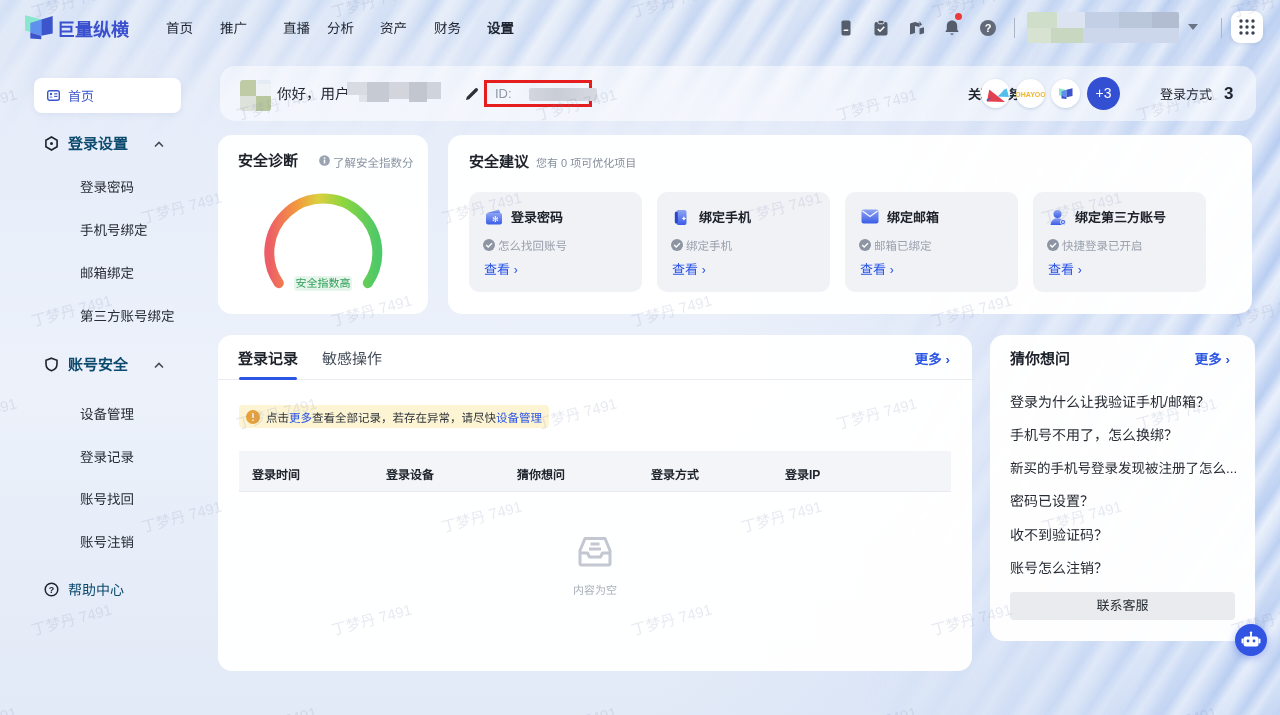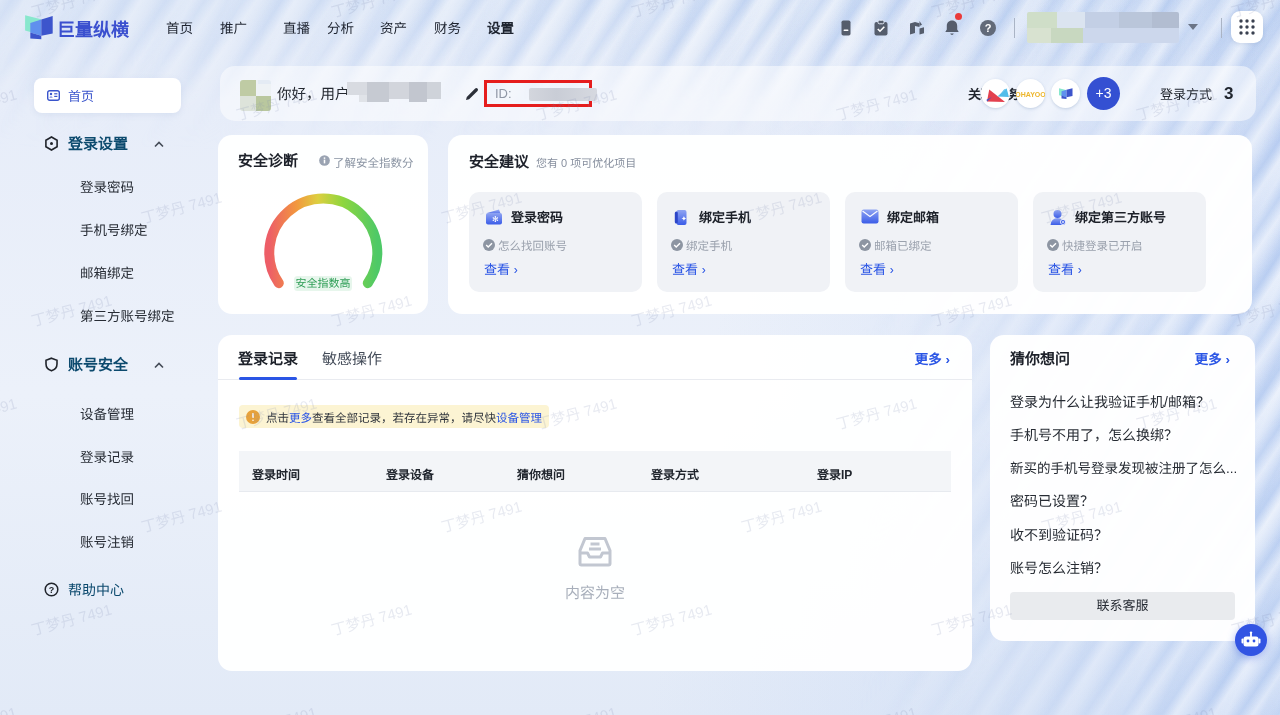--- a/index.html
+++ b/index.html
@@ -436,30 +436,30 @@
         <rect x="6.2" y="9.4" width="1.6" height="1.6" rx="0.8" fill="#fff"></rect>
       </svg>
       <span>点击<span class="linktxt">更多</span>查看全部记录，若存在异常，请尽快<span class="linktxt">设备管理</span></span>
     </div>
 
     <div class="thead">
       <div class="th" style="left:13px;">登录时间</div>
       <div class="th" style="left:147px;">登录设备</div>
       <div class="th" style="left:278px;">猜你想问</div>
       <div class="th" style="left:412px;">登录方式</div>
-      <div class="th" style="left:546px;margin-left:32px;">登录IP</div>
+      <div class="th" style="left:546px;">登录IP</div>
     </div>
 
     <div class="empty">
       <svg width="34" height="31" viewBox="0 0 34 31">
         <path d="M7 2.5 h20 l5 12 v13 a1.5 1.5 0 0 1 -1.5 1.5 h-27 a1.5 1.5 0 0 1 -1.5 -1.5 v-13 Z" fill="none" stroke="#c2c7d1" stroke-width="3" stroke-linejoin="round"></path>
         <path d="M2.5 17 h7 l2 4 h11 l2 -4 h7" fill="none" stroke="#c2c7d1" stroke-width="3" stroke-linejoin="round"></path>
         <path d="M12.5 8 h9 M11 13 h12" stroke="#c2c7d1" stroke-width="3"></path>
       </svg>
-      <div style="margin-top:10px;font-size:15px;color:#a8afbb;">内容为空</div>
+      <div style="margin-top:10px;font-size:11px;color:#a8afbb;">内容为空</div>
     </div>
   </div>
 
   <div class="card" id="c4">
     <div class="ctitle" style="position:absolute;left:20px;top:12px;">猜你想问</div>
     <div class="more" style="right:25px;top:13px;">更多 ›</div>
     <div class="faq-q" style="top:56px;">登录为什么让我验证手机/邮箱？</div>
     <div class="faq-q" style="top:89px;">手机号不用了，怎么换绑？</div>
     <div class="faq-q" style="top:122px;font-size:13.5px;white-space:nowrap;">新买的手机号登录发现被注册了怎么...</div>
     <div class="faq-q" style="top:155px;">密码已设置？</div>

